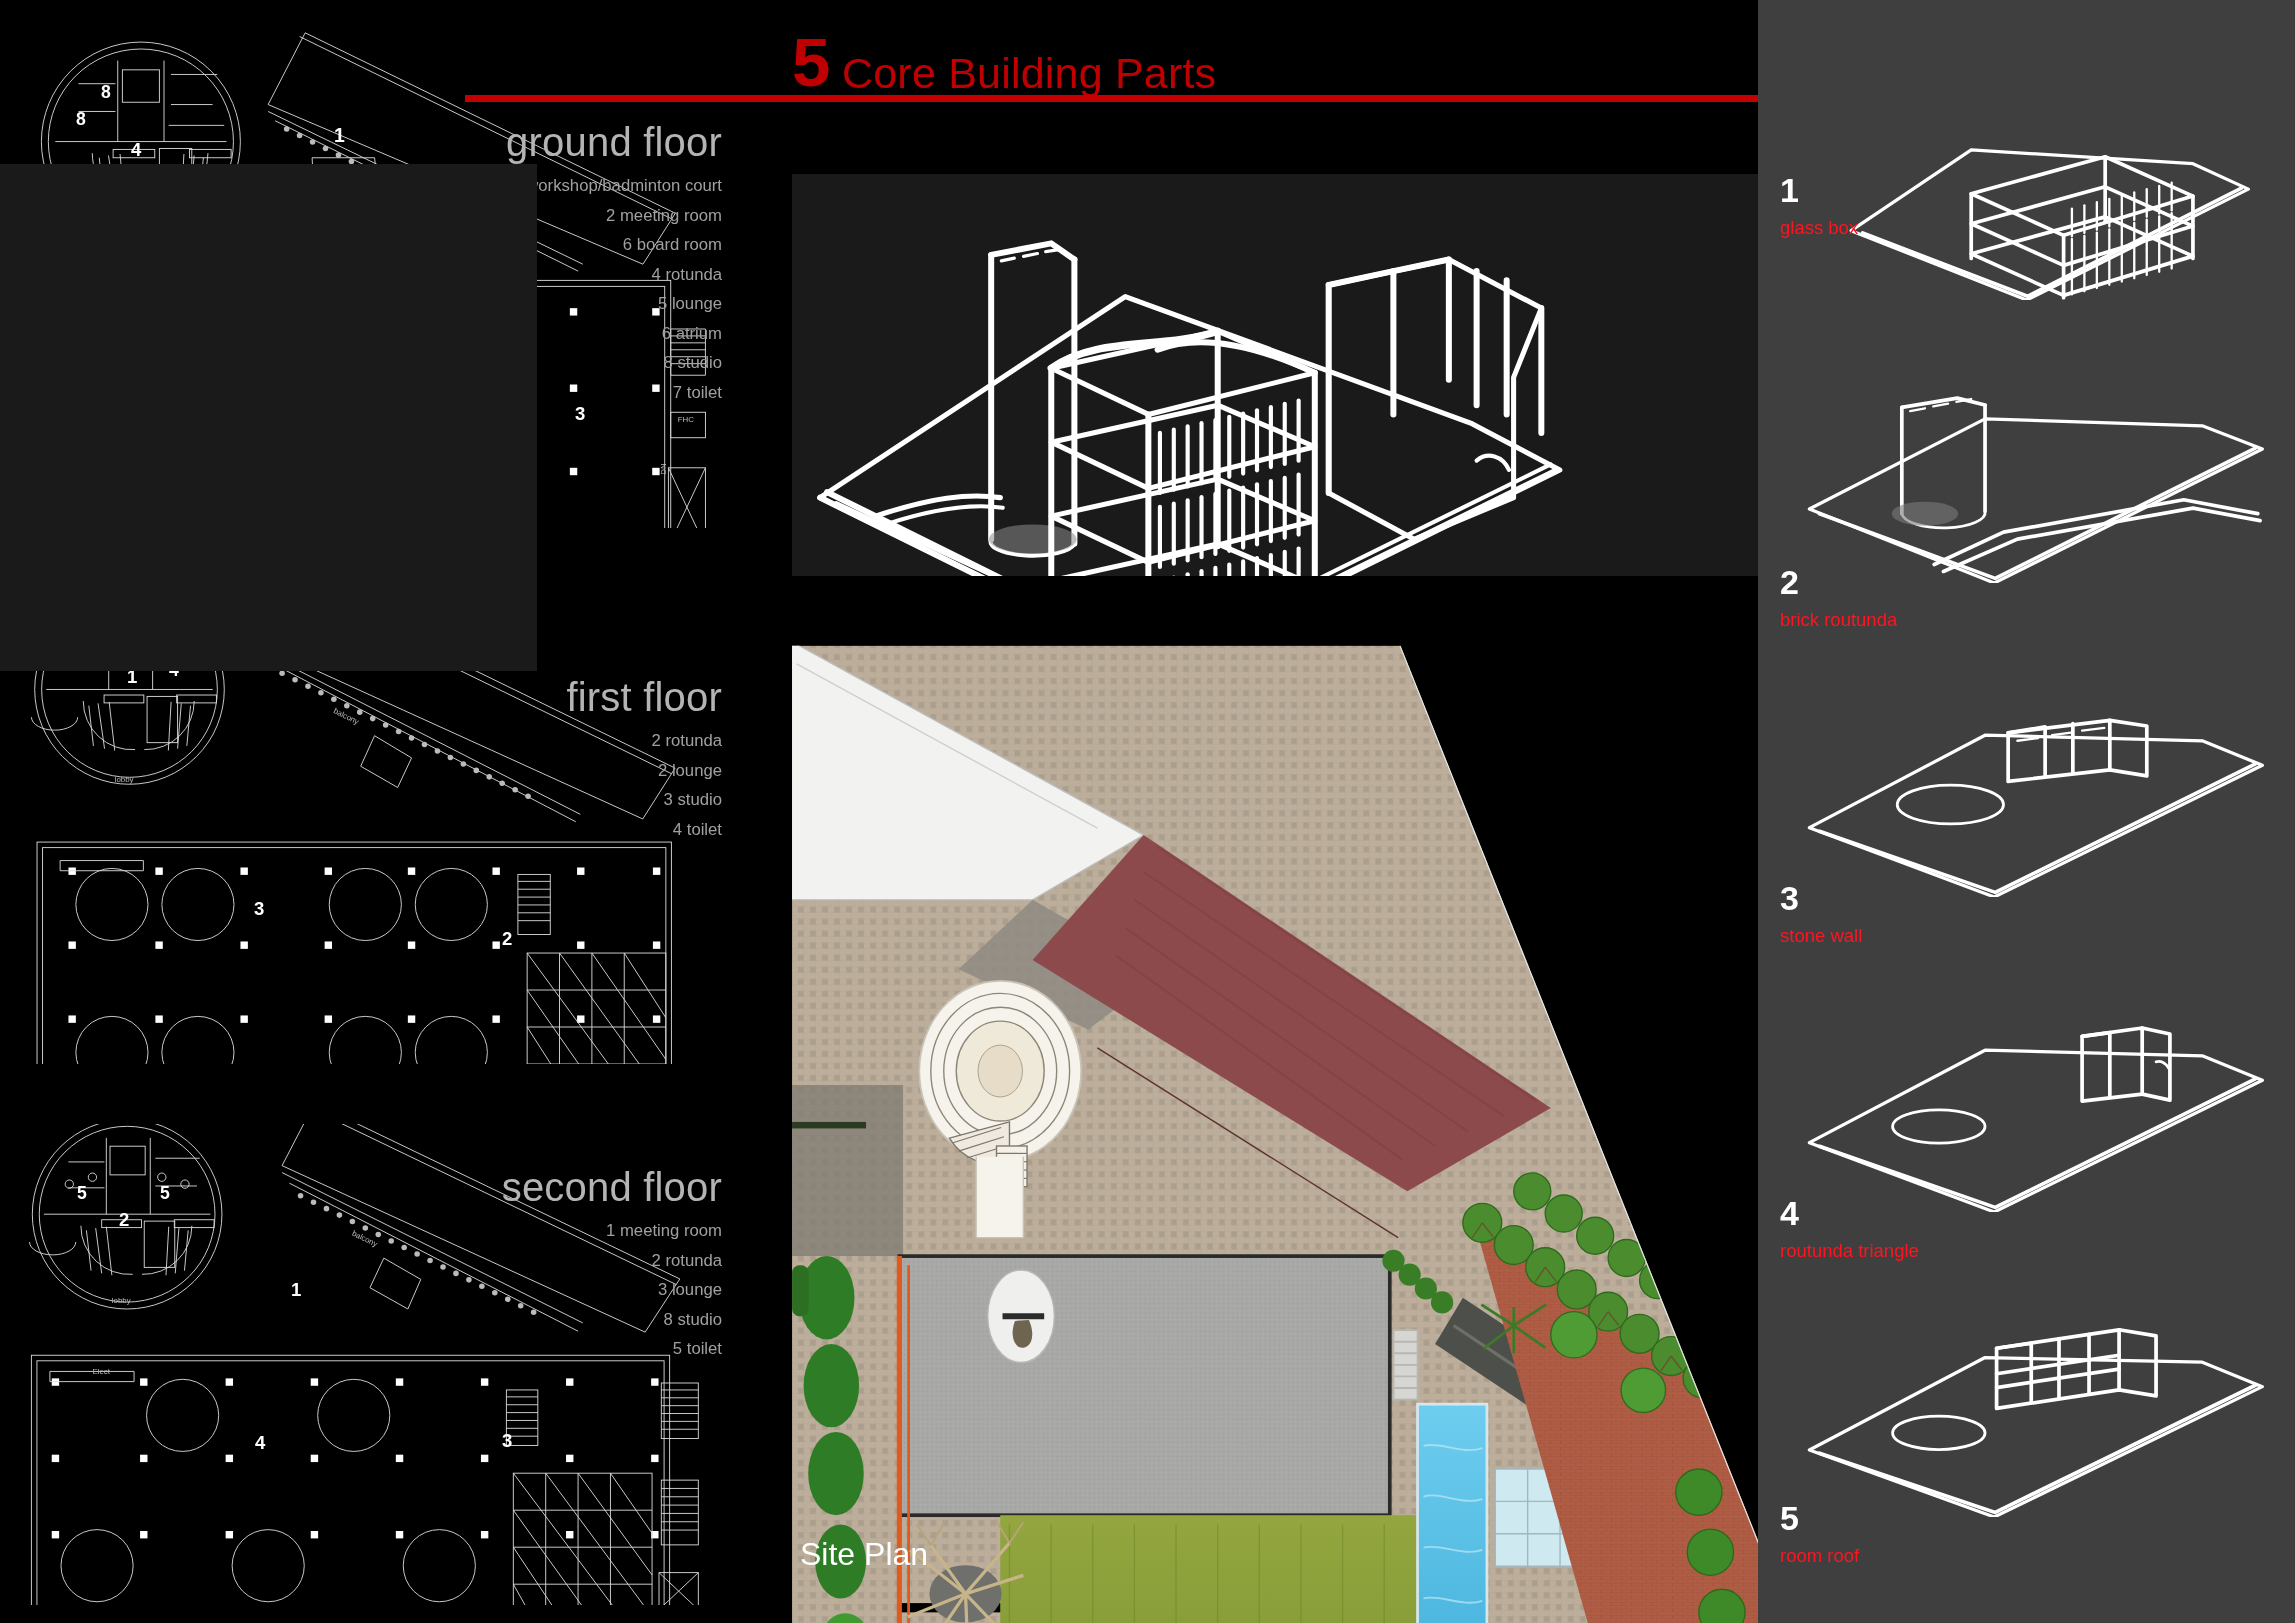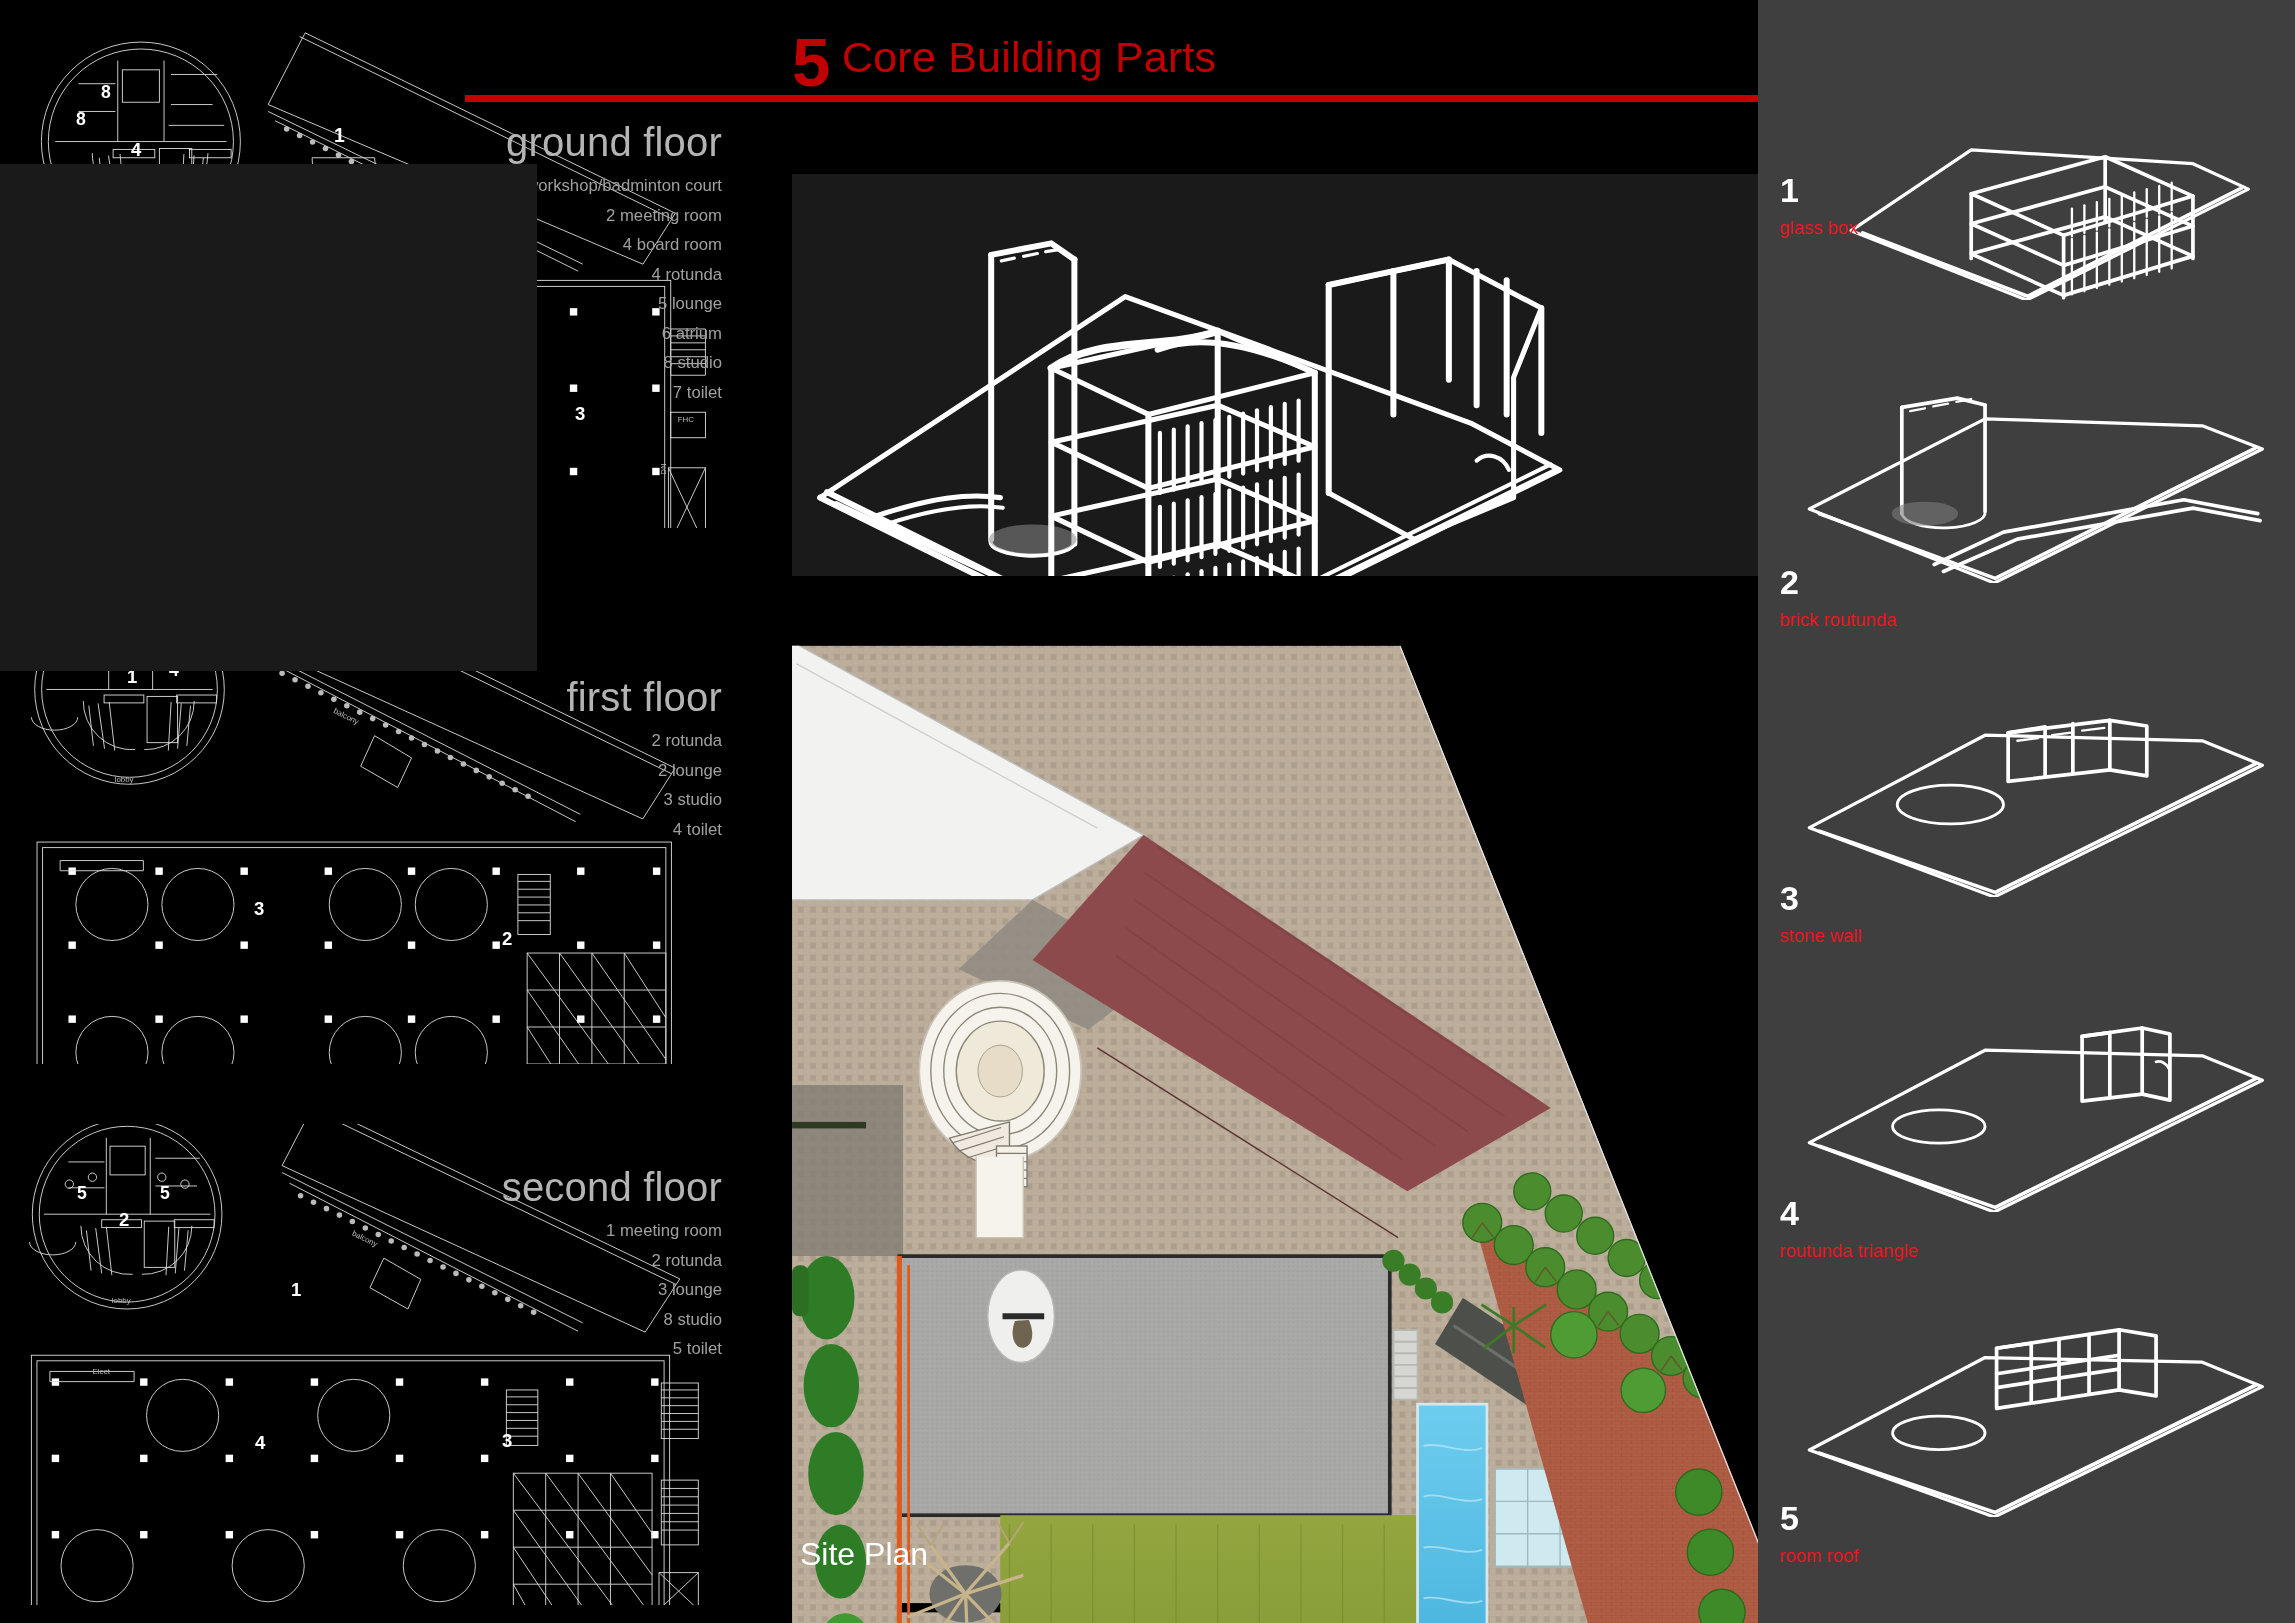--- a/index.html
+++ b/index.html
@@ -15,21 +15,21 @@
   .legend .ttl{font-size:40px;color:#b4b4b4;letter-spacing:0.2px;margin-bottom:12px;font-weight:400;}
   .legend .itm{font-size:16.7px;color:#a0a0a0;margin-bottom:12px;line-height:1.05;white-space:nowrap;}
 
   
   .plan{position:absolute;overflow:hidden;}
   .plan svg{display:block;}
 
   
   #title-bar{position:absolute;left:792px;top:32px;width:962px;height:93px;}
   #title-num{position:absolute;left:0;top:-3.7px;font-size:69px;color:#c00000;font-weight:700;line-height:1;}
-  #title-txt{position:absolute;left:50px;top:4px;font-size:43px;color:#c00000;font-weight:400;line-height:1;letter-spacing:0.2px;}
+  #title-txt{position:absolute;left:50px;top:20px;font-size:43px;color:#c00000;font-weight:400;line-height:1;letter-spacing:0.2px;}
   #title-rule{position:absolute;left:465px;top:95px;width:1818px;height:6.5px;background:#c40000;}
 
   #axono-panel{position:absolute;left:792px;top:174px;width:967px;height:497px;background:#1a1a1a;overflow:hidden;}
   #site-panel{position:absolute;left:792px;top:576px;width:967px;height:1047px;background:#000;overflow:hidden;}
   #site-caption{position:absolute;left:800px;top:1536px;font-size:32px;color:#fff;font-weight:400;letter-spacing:0px;}
 
   
   #right-top{position:absolute;left:1758px;top:0px;width:537px;height:671px;background:#3f3f3f;}
   #right-top-inner{position:absolute;left:0;top:164px;width:537px;height:507px;background:#1a1a1a;}
   #right-bottom{position:absolute;left:1758px;top:671px;width:537px;height:952px;background:#3f3f3f;}
@@ -221,21 +221,21 @@
     <text x="1420" y="1015" transform="rotate(-90 1420 1015)">DN</text>
     <text x="1445" y="900">FHC</text>
   </g>
 </svg>
 </div>
 
 <div class="legend nosel" style="left:370px;top:120px;width:352px;">
   <div class="ttl">ground floor</div>
   <div class="itm">1 workshop/badminton court</div>
   <div class="itm">2 meeting room</div>
-  <div class="itm">4 board room</div>
+  <div class="itm">6 board room</div>
   <div class="itm">4 rotunda</div>
   <div class="itm">5 lounge</div>
   <div class="itm">6 atrium</div>
   <div class="itm">8 studio</div>
   <div class="itm">7 toilet</div>
 </div>
 
 <div class="abs nosel" style="left:334px;top:124px;color:#fff;font-size:19.4px;font-weight:700;">1</div>
 <div class="abs nosel" style="left:251px;top:171px;color:#fff;font-size:18.5px;font-weight:700;">2</div>
 <div class="abs nosel" style="left:303px;top:200px;color:#fff;font-size:18.5px;font-weight:700;">2</div>

